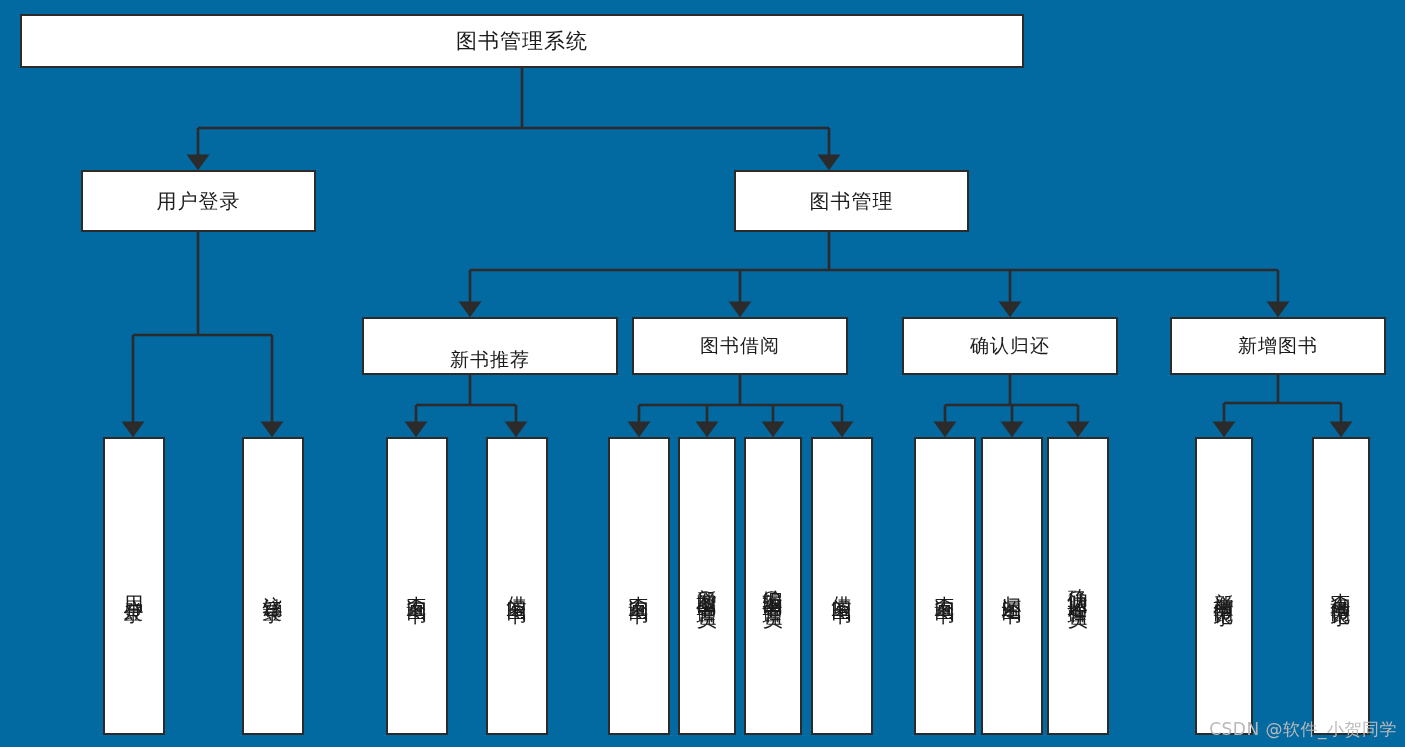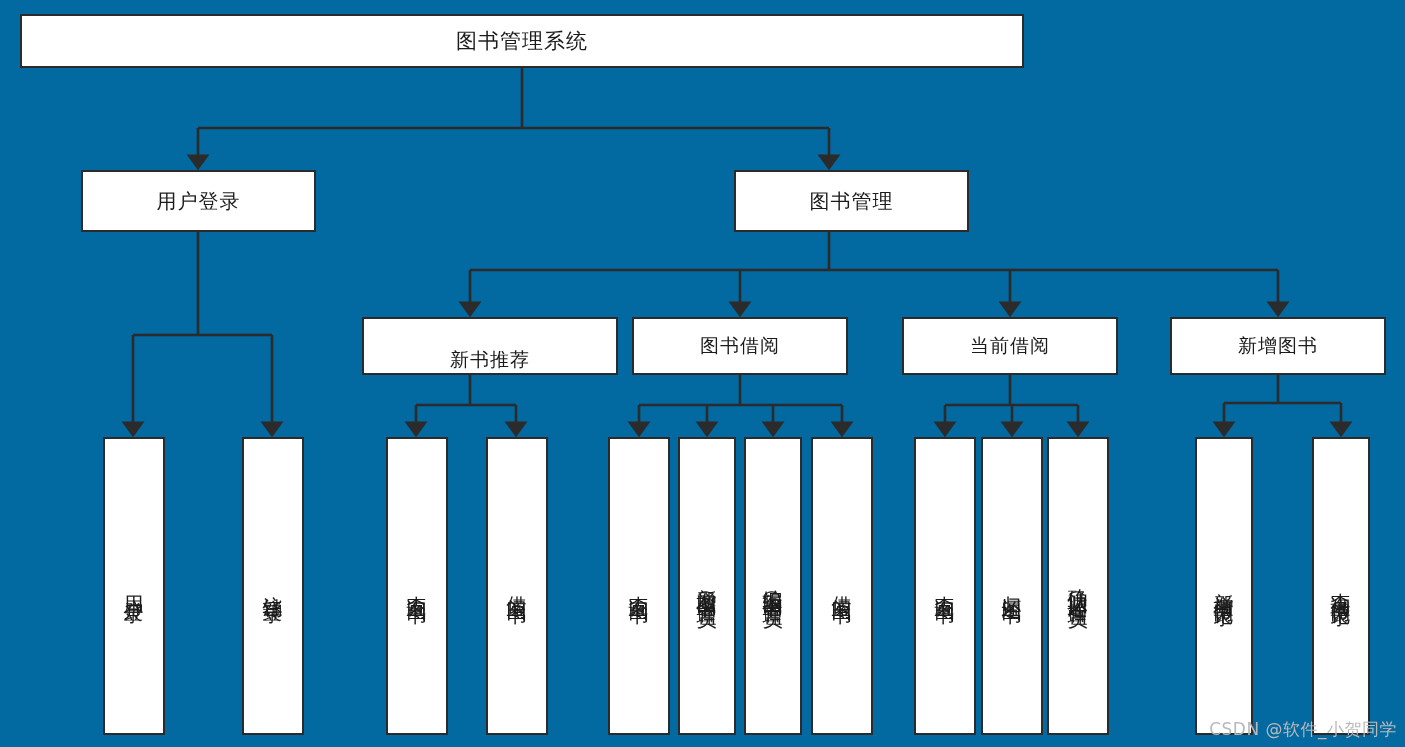--- a/index.html
+++ b/index.html
@@ -153,21 +153,21 @@
     <span class="htext">图书管理</span>
   </div>
 
   <div class="node level2" style="left:362px; width:256px;align-items:flex-end;">
     <span class="htext">新书推荐</span>
   </div>
   <div class="node level2" style="left:632px; width:216px;">
     <span class="htext">图书借阅</span>
   </div>
   <div class="node level2" style="left:902px; width:216px;">
-    <span class="htext">当前借阅</span>
+    <span class="htext">确认归还</span>
   </div>
   <div class="node level2" style="left:1170px; width:216px;">
     <span class="htext">新增图书</span>
   </div>
 
   <div class="node leaf" style="left:103px; width:62px;">
     <span class="vtext">用户登录</span>
   </div>
   <div class="node leaf" style="left:242px; width:62px;">
     <span class="vtext">注销登录</span>

